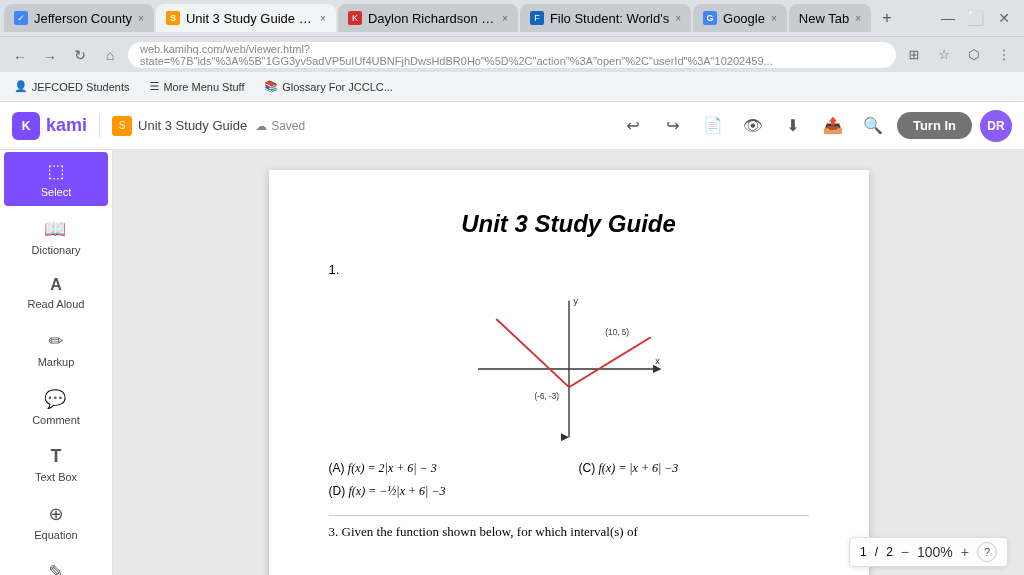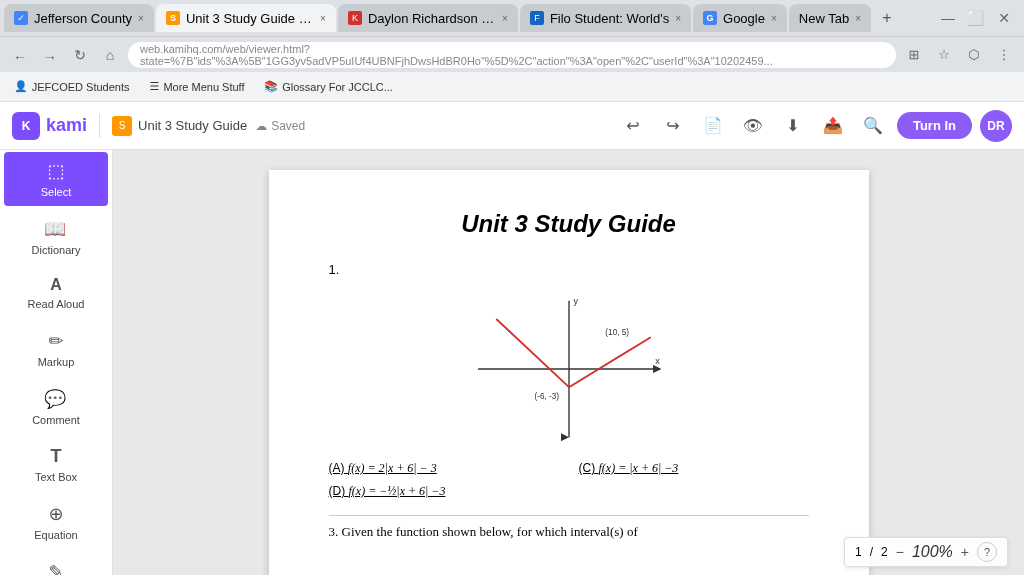--- a/index.html
+++ b/index.html
@@ -25,21 +25,21 @@
     .kami-bar { display: flex; align-items: center; height: 48px; background: #fff; border-bottom: 1px solid #e0e0e0; padding: 0 12px; gap: 8px; }
     .kami-logo { display: flex; align-items: center; gap: 6px; }
     .kami-logo-text { font-size: 18px; font-weight: 700; color: #7c4dff; }
     .kami-logo-icon { width: 28px; height: 28px; background: #7c4dff; border-radius: 6px; display: flex; align-items: center; justify-content: center; color: white; font-size: 14px; }
     .kami-doc-info { display: flex; align-items: center; gap: 6px; font-size: 13px; color: #444; }
     .kami-doc-icon { width: 20px; height: 20px; background: #ff9800; border-radius: 3px; display: flex; align-items: center; justify-content: center; color: white; font-size: 10px; }
     .saved-indicator { display: flex; align-items: center; gap: 4px; font-size: 12px; color: #888; }
     .kami-spacer { flex: 1; }
     .kami-toolbar-right { display: flex; align-items: center; gap: 8px; }
     .tool-btn { width: 32px; height: 32px; display: flex; align-items: center; justify-content: center; color: #555; font-size: 16px; cursor: pointer; border-radius: 4px; }
-    .turn-in-btn { background: #8b5cf6; color: white; border: none; border-radius: 20px; padding: 6px 16px; font-size: 13px; font-weight: 600; cursor: pointer; }
+    .turn-in-btn { background: #737373; color: white; border: none; border-radius: 20px; padding: 6px 16px; font-size: 13px; font-weight: 600; cursor: pointer; }
     .avatar { width: 32px; height: 32px; background: #8b5cf6; border-radius: 50%; display: flex; align-items: center; justify-content: center; color: white; font-size: 12px; font-weight: 700; }
 
     
     .app-body { display: flex; height: calc(575px - 36px - 36px - 30px - 48px); }
 
     
     .sidebar { width: 113px; background: #fff; border-right: 1px solid #e0e0e0; display: flex; flex-direction: column; overflow-y: auto; }
     .sidebar-item { display: flex; flex-direction: column; align-items: center; padding: 8px 4px; cursor: pointer; gap: 4px; border-radius: 4px; margin: 2px 4px; }
     .sidebar-item.active { background: #7c4dff; color: white !important; }
     .sidebar-item.active .sidebar-icon { color: white; }
@@ -47,28 +47,28 @@
     .sidebar-icon { font-size: 18px; color: #555; }
     .sidebar-label { font-size: 11px; color: #444; text-align: center; }
     .sidebar-item.active .sidebar-label { color: white; }
 
     
     .content-area { flex: 1; background: #e8e8e8; overflow-y: auto; display: flex; flex-direction: column; align-items: center; position: relative; }
     .page-container { background: white; width: 600px; margin: 20px auto; box-shadow: 0 2px 8px rgba(0,0,0,0.2); padding: 40px 60px; min-height: 700px; position: relative; }
     .page-title { text-align: center; font-size: 24px; font-weight: 700; font-style: italic; margin-bottom: 24px; }
     .question-block { margin-bottom: 16px; }
     .graph-area { display: flex; justify-content: center; margin: 12px 0; }
-    .answer-choices { display: grid; grid-template-columns: 1fr 1fr; gap: 8px 20px; font-size: 12px; margin: 8px 0; text-decoration: underline; }
+    .answer-choices { display: grid; grid-template-columns: 1fr 1fr; gap: 8px 20px; font-size: 12px; margin: 8px 0; }
     .answer-choice { font-size: 12px; }
     .bottom-question { font-size: 13px; border-top: 1px solid #ccc; padding-top: 8px; margin-top: 8px; }
 
     
     .page-counter-bar { position: fixed; bottom: 60px; right: 20px; display: flex; align-items: center; gap: 8px; background: rgba(255,255,255,0.9); border: 1px solid #ddd; border-radius: 4px; padding: 4px 10px; font-size: 12px; box-shadow: 0 1px 4px rgba(0,0,0,0.1); z-index: 10; }
     .counter-btn { background: none; border: none; font-size: 14px; cursor: pointer; color: #555; }
-    .zoom-level { font-size: 16px; color: #333; font-style: italic; }
+    .zoom-level { font-size: 14px; color: #333; }
     .help-btn { width: 20px; height: 20px; border: 1px solid #ccc; border-radius: 50%; display: flex; align-items: center; justify-content: center; font-size: 11px; cursor: pointer; color: #555; }
 
     
     .graph-svg { width: 200px; height: 160px; }
   </style>
 </head>
 <body>
 
 <div>
 

